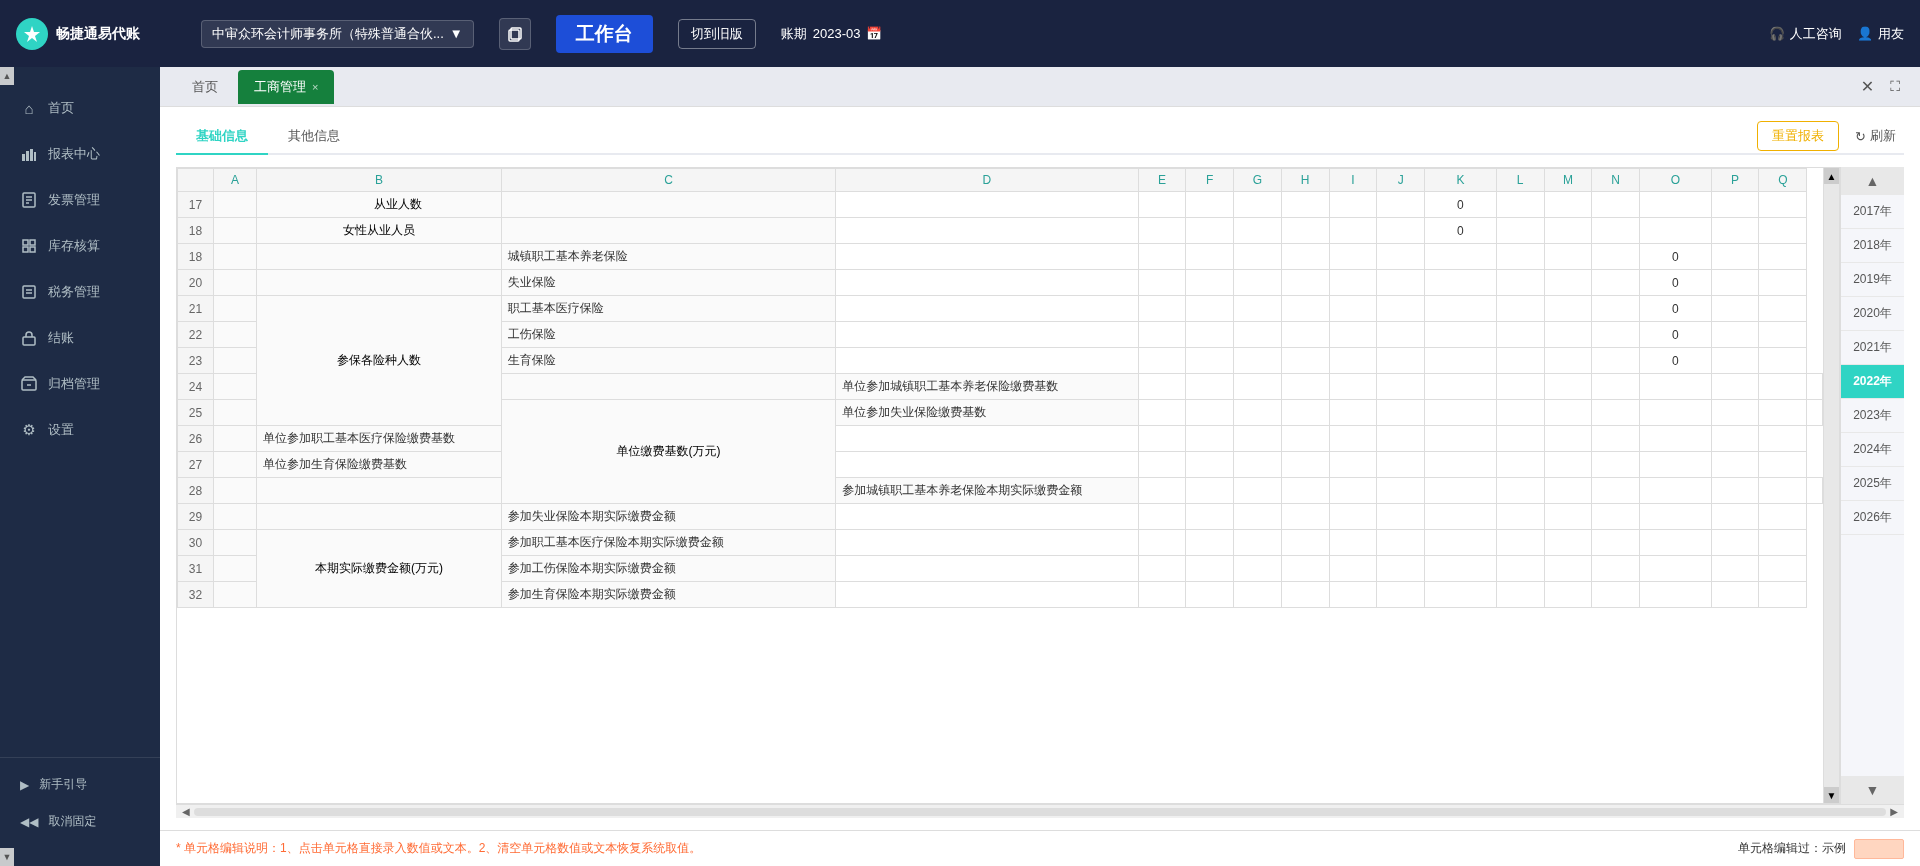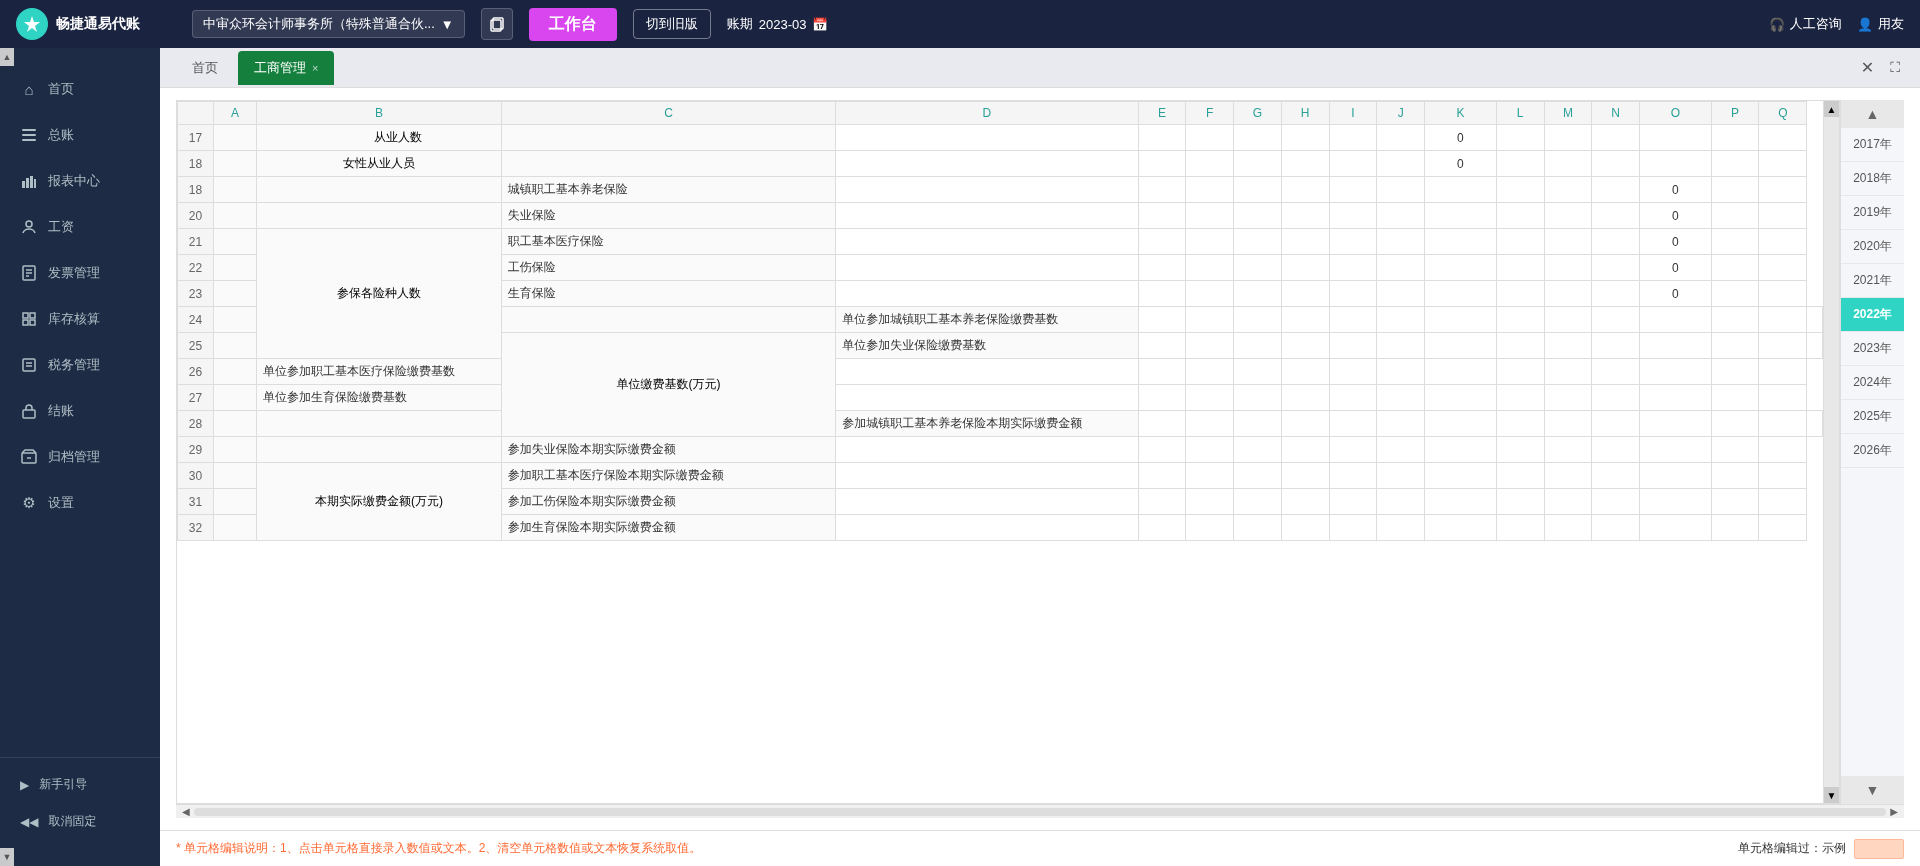--- a/index.html
+++ b/index.html
@@ -1,26 +1,26 @@
 <!DOCTYPE html>
 <html><head>
   <meta charset="utf-8">
   <style>
     * { box-sizing: border-box; margin: 0; padding: 0; }
     body { font-family: 'Microsoft YaHei', Arial, sans-serif; font-size: 13px; background: #f0f2f5; display: flex; flex-direction: column; height: 866px; overflow: hidden; }
 
     
     .top-header {
-      height: 48px;
+      height: 67px;
       background: #1a2340;
       display: flex;
       align-items: center;
       padding: 0 16px;
       flex-shrink: 0;
-      gap: 16px;
+      gap: 25px;
     }
     .logo-area {
       display: flex;
       align-items: center;
       gap: 8px;
       min-width: 160px;
     }
     .logo-icon {
       width: 32px;
       height: 32px;
@@ -56,27 +56,27 @@
       background: rgba(255,255,255,0.1);
       border: 1px solid rgba(255,255,255,0.2);
       border-radius: 4px;
       display: flex;
       align-items: center;
       justify-content: center;
       cursor: pointer;
       color: white;
     }
     .workbench-btn {
-      background: #d946ef;
+      background: #1d4ed8;
       border: none;
       color: white;
       padding: 6px 20px;
       border-radius: 4px;
       cursor: pointer;
-      font-size: 16px;
+      font-size: 19px;
       font-weight: bold;
     }
     .old-version-btn {
       background: transparent;
       border: 1px solid rgba(255,255,255,0.4);
       color: white;
       padding: 5px 12px;
       border-radius: 4px;
       cursor: pointer;
       font-size: 13px;
@@ -517,50 +517,31 @@
 </div>
 
 <div class="main-layout">
 
   <div class="sidebar">
     <div class="sidebar-scroll-btn-item">▲</div>
 
     <div class="sidebar-item">
       <span class="sidebar-icon">⌂</span>
       <span>首页</span>
-    </div>
-    <div class="sidebar-item">
-      <span class="sidebar-icon">
-        <svg width="16" height="16" viewBox="0 0 16 16" fill="#b0bec5">
-            <rect x="1" y="2" width="14" height="2" rx="1"></rect>
-            <rect x="1" y="7" width="14" height="2" rx="1"></rect>
-            <rect x="1" y="12" width="14" height="2" rx="1"></rect>
-          </svg>
-      </span>
-      <span>总账</span>
     </div>
     <div class="sidebar-item">
       <span class="sidebar-icon">
         <svg width="16" height="16" viewBox="0 0 16 16" fill="#b0bec5">
             <rect x="1" y="8" width="3" height="7"></rect>
             <rect x="5" y="5" width="3" height="10"></rect>
             <rect x="9" y="3" width="3" height="12"></rect>
             <rect x="13" y="6" width="2" height="9"></rect>
           </svg>
       </span>
       <span>报表中心</span>
-    </div>
-    <div class="sidebar-item">
-      <span class="sidebar-icon">
-        <svg width="16" height="16" viewBox="0 0 16 16" fill="none" stroke="#b0bec5" stroke-width="1.5">
-            <circle cx="8" cy="5" r="3"></circle>
-            <path d="M2 14s1-4 6-4 6 4 6 4"></path>
-          </svg>
-      </span>
-      <span>工资</span>
     </div>
     <div class="sidebar-item">
       <span class="sidebar-icon">
         <svg width="16" height="16" viewBox="0 0 16 16" fill="none" stroke="#b0bec5" stroke-width="1.5">
             <rect x="2" y="1" width="12" height="14" rx="1"></rect>
             <line x1="5" y1="5" x2="11" y2="5"></line>
             <line x1="5" y1="8" x2="11" y2="8"></line>
             <line x1="5" y1="11" x2="8" y2="11"></line>
           </svg>
       </span>
@@ -638,20 +619,35 @@
       <div class="tab-bar-right">
         <span class="close-btn-header">✕</span>
         <span class="expand-btn-header">⛶</span>
       </div>
     </div>
 
     <div class="page-content">
 
       <div class="inner-page">
 
+        <div class="sub-tab-bar">
+          <div class="sub-tab-item active">
+            <span>基础信息</span>
+          </div>
+          <div class="sub-tab-item">
+            <span>其他信息</span>
+          </div>
+          <div class="sub-tab-right">
+            <button class="reset-report-btn">重置报表</button>
+            <div class="refresh-btn">
+              <span>↻</span>
+              <span>刷新</span>
+            </div>
+          </div>
+        </div>
 
         <div style="display:flex; flex:1; overflow:hidden;">
 
           <div class="spreadsheet-container">
             <div class="spreadsheet-main">
               <table class="spreadsheet">
                 <thead>
                   <tr>
                     <th class="header-row-corner"></th>
                     <th style="min-width:36px; color:#2aa198;">A</th>

